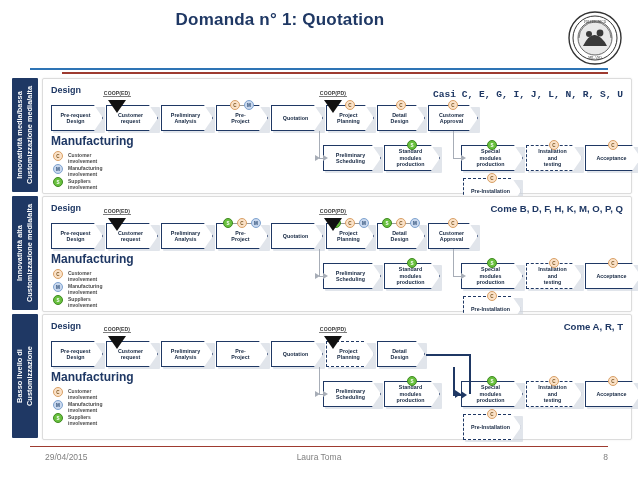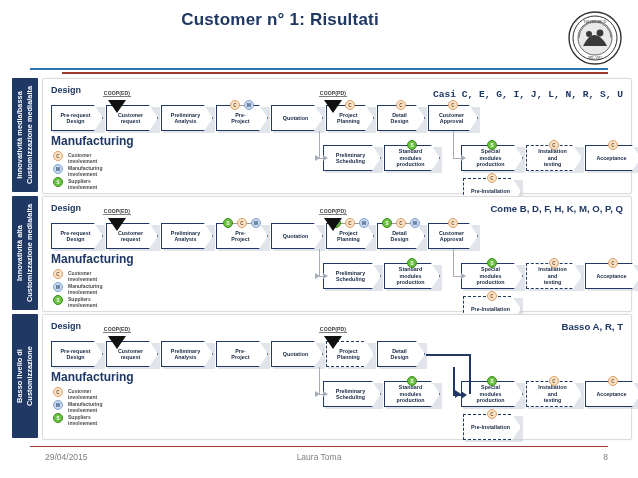--- a/index.html
+++ b/index.html
@@ -103,21 +103,21 @@
   .footrule{position:absolute;left:30px;top:446px;width:578px;height:1.4px;background:#9E3B30;}
   .foot{position:absolute;top:452px;font-size:8.5px;color:#808080;}
   .foot-date{left:45px;}
   .foot-name{left:0;width:638px;text-align:center;}
   .foot-page{right:30px;}
 </style>
 </head>
 <body>
 
 <div class="header">
-  <div class="title-main">Customer n° 1: Risultati</div>
+  <div class="title-main">Domanda n° 1: Quotation</div>
   <svg class="seal" viewBox="0 0 56 56">
     <circle cx="28" cy="28" r="26" fill="#ffffff" stroke="#333" stroke-width="1.4"></circle>
     <circle cx="28" cy="28" r="22" fill="#ffffff" stroke="#333" stroke-width="1"></circle>
     <circle cx="28" cy="28" r="17" fill="#e9e9e9" stroke="#444" stroke-width=".8"></circle>
     <path d="M16 36 q6 -12 12 -11 q7 1 12 11 z" fill="#3a3a3a"></path>
     <circle cx="22" cy="24" r="3" fill="#3a3a3a"></circle>
     <circle cx="33" cy="23" r="3.4" fill="#3a3a3a"></circle>
     <path d="M12 28 a16 16 0 0 1 32 0" fill="none" stroke="#333" stroke-width=".6"></path>
     <text x="28" y="13" font-size="3.4" text-anchor="middle" fill="#3a3a3a" font-family="Liberation Serif, serif">POLITECNICO</text>
     <text x="28" y="49" font-size="3.4" text-anchor="middle" fill="#3a3a3a" font-family="Liberation Serif, serif">MILANO</text>
@@ -332,21 +332,21 @@
       <div class="connL" style="left: 410px; top: 52px; width: 8px; height: 27px;"></div>
       <div class="connArrow" style="left: 418px; top: 76px;"></div>
       <div class="connArrow" style="left: 272px; top: 76px;"></div>
     </div>
     <div class="sideband" style="top: 314px; height: 124px;">
       <div class="txt"><span>Basso livello di</span><br><span>Customizzazione</span></div>
     </div>
     <div class="panel" style="top: 314px; height: 124px;">
       <div class="lbl-design" style="left: 8px; top: 6px;">Design</div>
       <div class="lbl-manu" style="left: 8px; top: 55px;">Manufacturing</div>
-      <div class="casi" style="top: 6px;">Basso A, R, T</div>
+      <div class="casi" style="top: 6px;">Come A, R, T</div>
       <div class="legend" style="left: 10px; top: 72px;">
         <div class="lgrow">
           <div class="badge c">C</div>
           <div class="ltxt">Customer involvement</div>
         </div>
         <div class="lgrow">
           <div class="badge m">M</div>
           <div class="ltxt">Manufacturing involvement</div>
         </div>
         <div class="lgrow">

